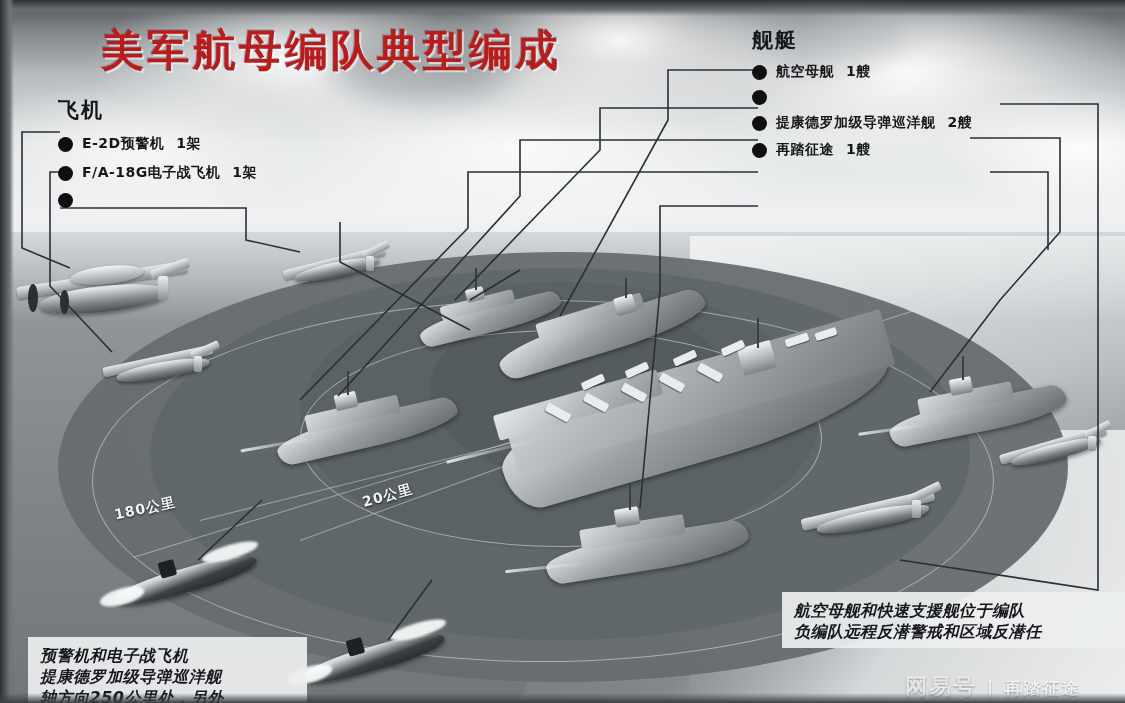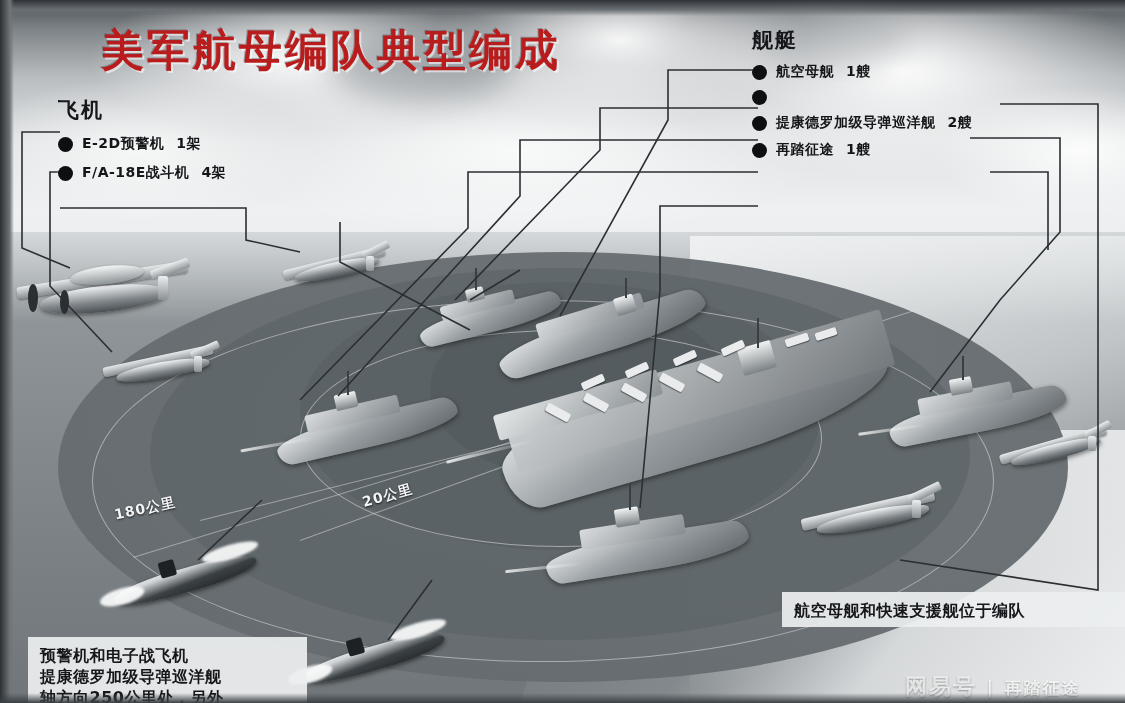--- a/index.html
+++ b/index.html
@@ -75,21 +75,21 @@
   .dist{position:absolute;font-size:14px;font-weight:bold;color:#f2f4f5;
     text-shadow:0 1px 2px rgba(0,0,0,.75);letter-spacing:1px;}
   #dist-180{left:114px;top:500px;transform:rotate(-12deg);}
   #dist-20{left:362px;top:487px;transform:rotate(-16deg);}
 
   
   .note{position:absolute;background:rgba(236,238,239,.93);padding:8px 12px 6px;
     font-size:16px;font-weight:bold;color:#15171a;line-height:1.32;letter-spacing:.5px;}
   #note-left{left:28px;top:637px;width:255px;}
   #note-right{left:782px;top:592px;width:320px;}
-  .note .ln{display:block;white-space:nowrap;}
+  .note .ln{display:block;white-space:nowrap;font-style:italic;}
 
   
   .unit{position:absolute;}
   .hull{position:absolute;background:linear-gradient(160deg,#eceeef,#9aa0a3 45%,#5d6367);
     border-radius:46% 8% 46% 8%/50%;box-shadow:0 2px 5px rgba(0,0,0,.45);}
   .deck{position:absolute;background:linear-gradient(150deg,#d9dcde,#868c90);border-radius:3px;}
   .island{position:absolute;background:linear-gradient(180deg,#f1f3f3,#7c8285);border-radius:2px;}
   .mast{position:absolute;width:1.5px;background:#3a3f43;}
   .plane-dot{position:absolute;background:#e9ebec;border-radius:2px;box-shadow:0 1px 1px rgba(0,0,0,.5);}
   .wake{position:absolute;background:linear-gradient(90deg,rgba(245,247,247,.85),rgba(245,247,247,0));
@@ -284,21 +284,24 @@
   <div class="title">美军航母编队典型编成</div>
 
   <div class="legend" id="legend-aircraft">
     <div class="legend-head">飞机</div>
     <div class="legend-row">
       <span class="bullet"></span>
       <span class="legend-text"><span>E-2D预警机</span><span class="qty">1架</span></span>
     </div>
     <div class="legend-row">
       <span class="bullet"></span>
-      <span class="legend-text"><span>F/A-18E战斗机</span><span class="qty">4架</span></span>
+      <span class="legend-text"><span>F/A-18G电子战飞机</span><span class="qty">1架</span></span>
+    </div>
+    <div class="legend-row">
+      <span class="bullet"></span>
     </div>
   </div>
 
   <div class="legend" id="legend-ships">
     <div class="legend-head">舰艇</div>
     <div class="legend-row">
       <span class="bullet"></span>
       <span class="legend-text"><span>航空母舰</span><span class="qty">1艘</span></span>
     </div>
     <div class="legend-row">
@@ -318,20 +321,21 @@
   <div class="dist" id="dist-20">20公里</div>
 
   <div class="note" id="note-left">
     <span class="ln">预警机和电子战飞机</span>
     <span class="ln">提康德罗加级导弹巡洋舰</span>
     <span class="ln">轴方向250公里处，另外</span>
   </div>
 
   <div class="note" id="note-right">
     <span class="ln">航空母舰和快速支援舰位于编队</span>
+    <span class="ln">负编队远程反潜警戒和区域反潜任</span>
   </div>
 
   <div class="wm">
     <span>网易号</span>
     <span class="sub">|</span>
     <span class="sub">再踏征途</span>
   </div>
 
   <div class="edge-left"></div>
   <div class="edge-bottom"></div>

